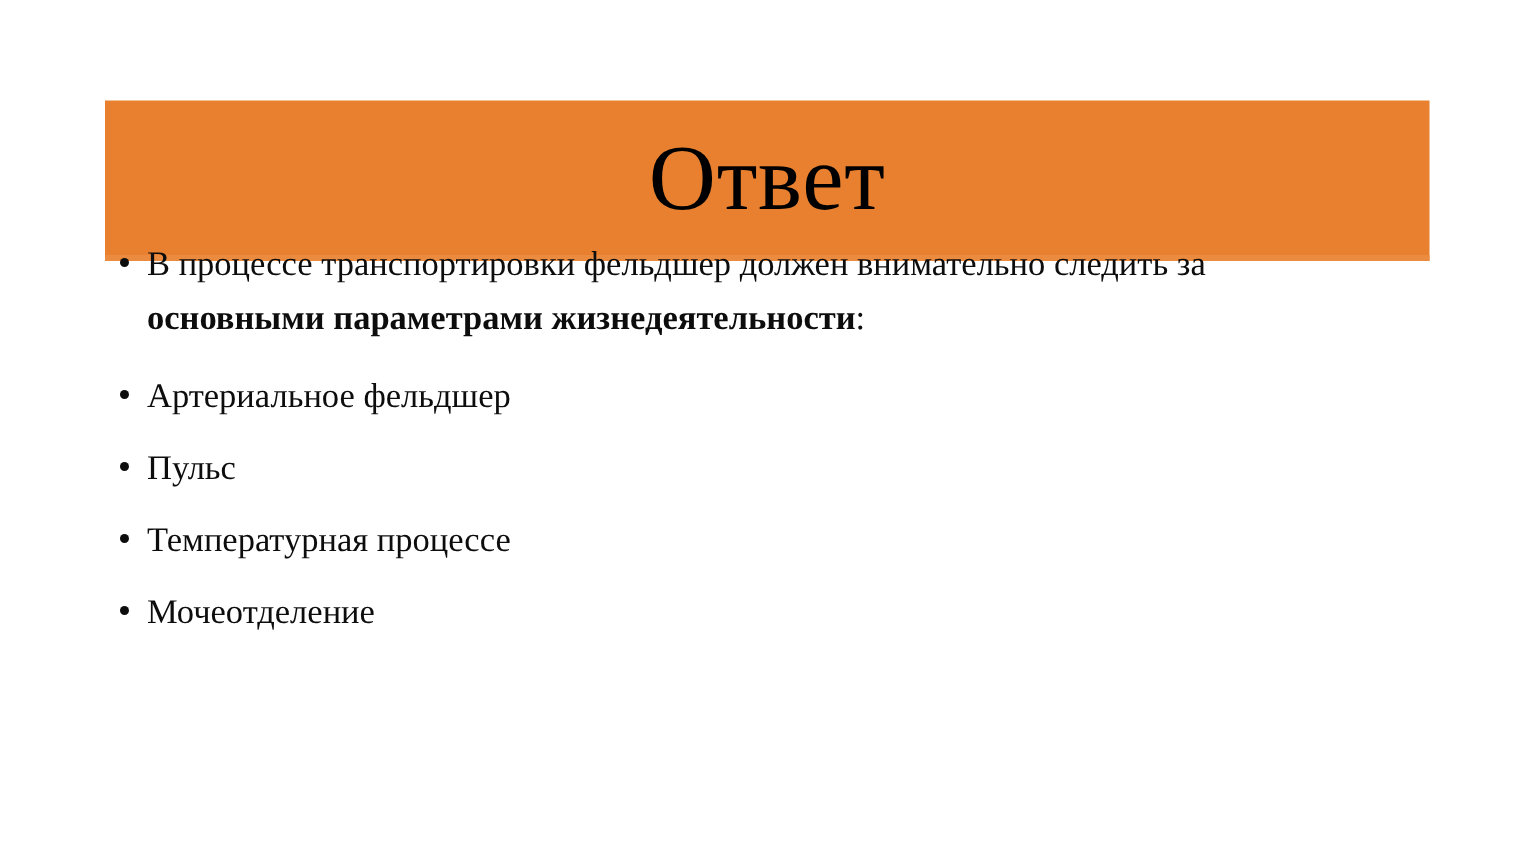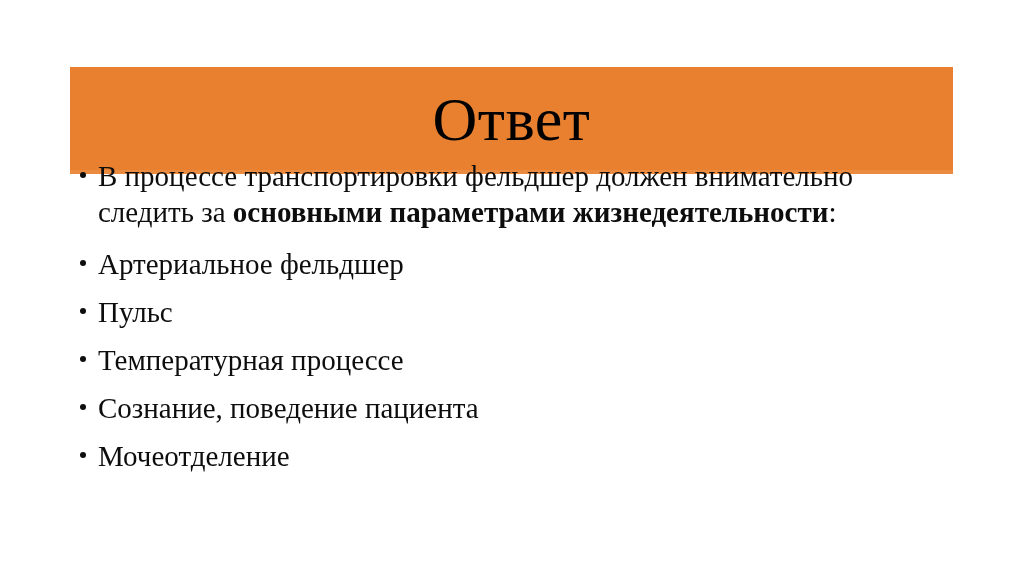--- a/index.html
+++ b/index.html
@@ -67,21 +67,21 @@
     width: 830px;
     margin: 0;
     padding: 0;
     list-style: none;
   }
   .bullet-item {
     position: relative;
     padding-left: 28px;
     margin: 0 0 12px 0;
     font-family: "Liberation Serif", "DejaVu Serif", serif;
-    font-size: 29px;
+    font-size: 23px;
     line-height: 36px;
     color: #0d0d0d;
     font-weight: 400;
   }
   .bullet-item:last-child {
     margin-bottom: 0;
   }
   .bullet-item .dot {
     position: absolute;
     left: 10px;
@@ -122,21 +122,17 @@
       <li class="bullet-item">
         <span class="dot"></span>
         <span class="txt"><span>Пульс</span></span>
       </li>
       <li class="bullet-item">
         <span class="dot"></span>
         <span class="txt"><span>Температурная процессе</span></span>
       </li>
       <li class="bullet-item">
         <span class="dot"></span>
-        <span class="txt"><span>Сознание, поведение пациента</span></span>
-      </li>
-      <li class="bullet-item">
-        <span class="dot"></span>
         <span class="txt"><span>Мочеотделение</span></span>
       </li>
     </ul>
 
 </div>
 
 </body></html>

